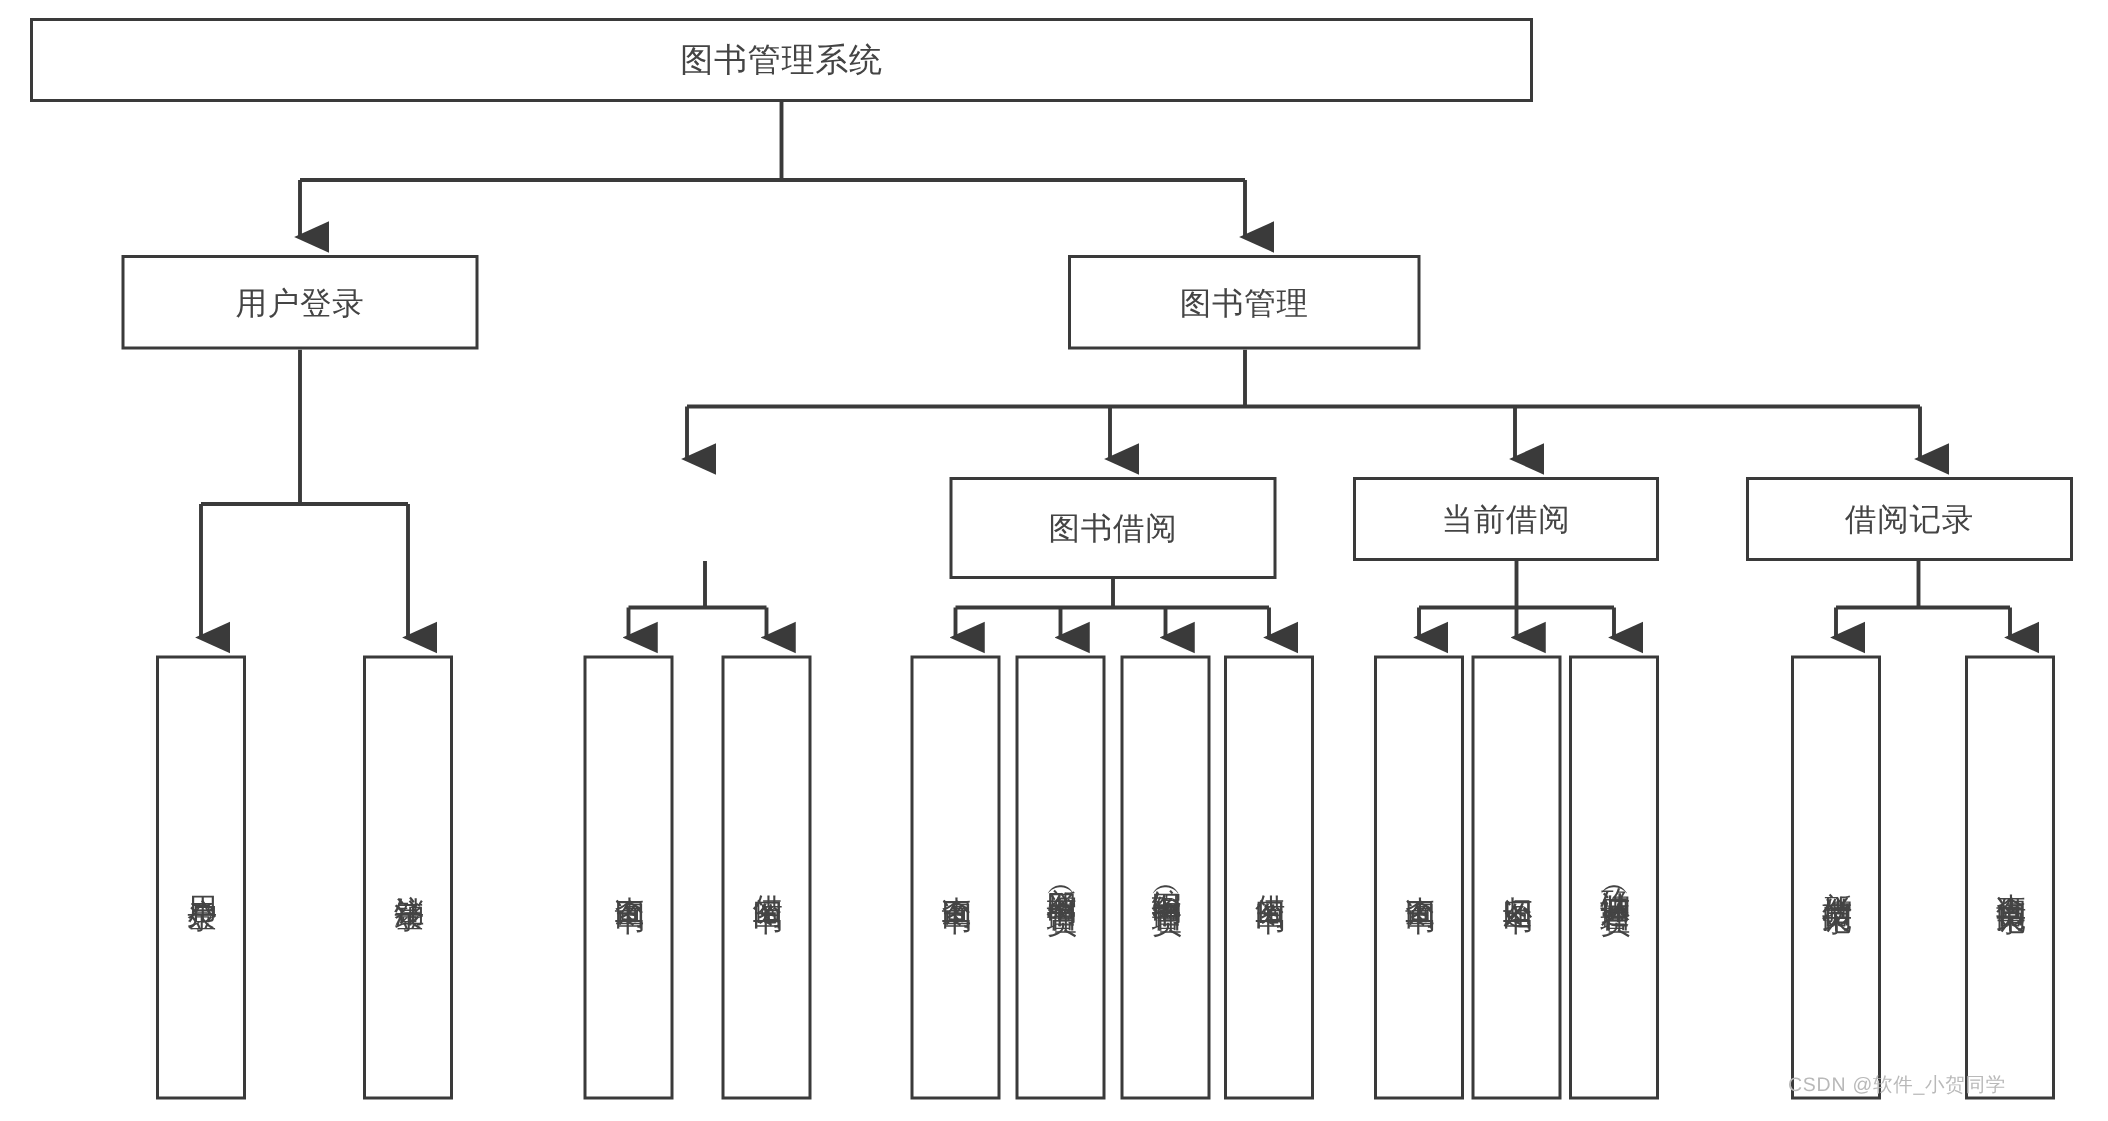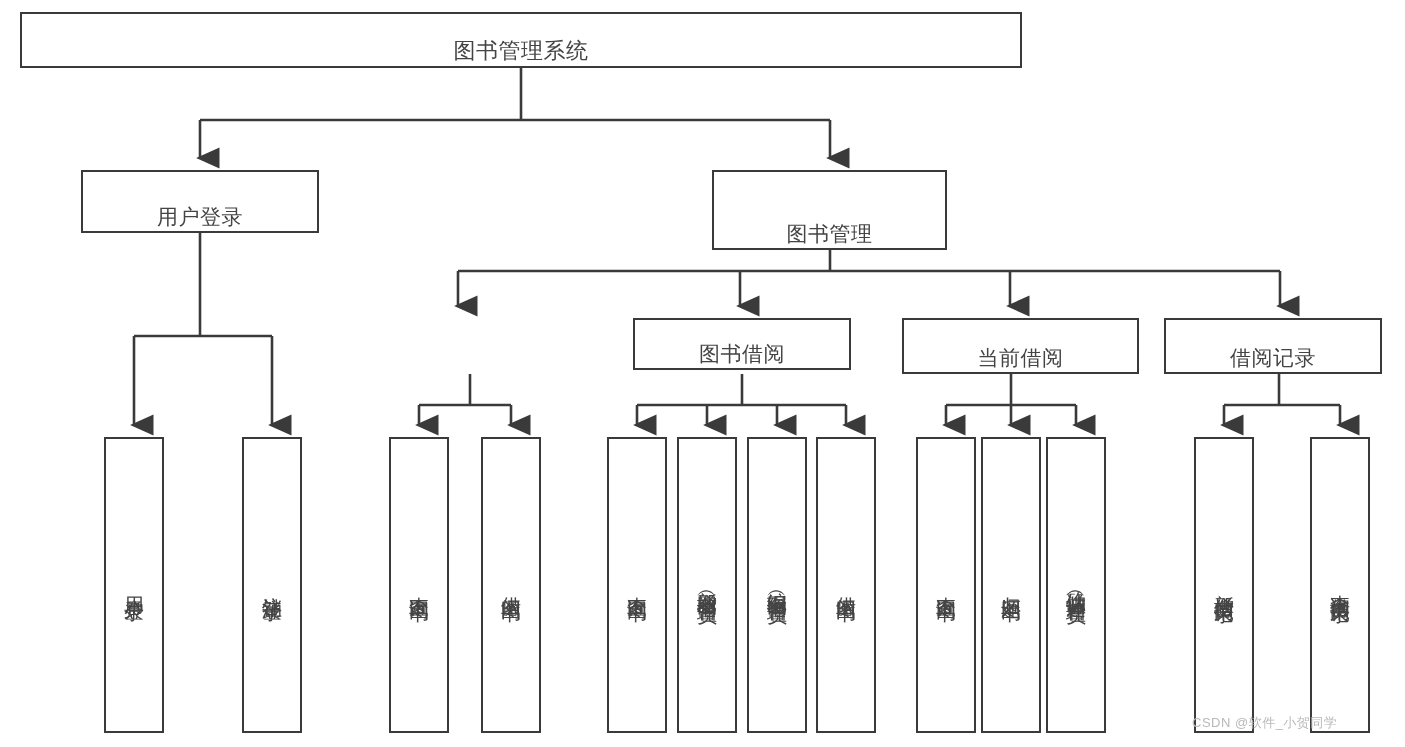--- a/index.html
+++ b/index.html
@@ -26,21 +26,21 @@
     width: 1405px;
     height: 747px;
     pointer-events: none;
   }
   .node {
     position: absolute;
     box-sizing: border-box;
     border: 2px solid #3a3a3a;
     background: #ffffff;
     display: flex;
-    align-items: flex-end;
+    align-items: center;
     justify-content: center;
     color: #444444;
     letter-spacing: 0.5px;
   }
   .node.horizontal {
     font-size: 21px;
   }
   .node.root {
     font-size: 22px;
   }
@@ -122,28 +122,28 @@
     </g>
   </svg>
 
   <div class="node root" style="left:20px; top:12px; width:1002px; height:56px;">
     <span>图书管理系统</span>
   </div>
 
   <div class="node horizontal" style="left:81px; top:170px; width:238px; height:63px;">
     <span>用户登录</span>
   </div>
-  <div class="node horizontal" style="left:712px; top:170px; width:235px; height:80px;">
+  <div class="node horizontal" style="left:712px; top:170px; width:235px; height:63px;">
     <span>图书管理</span>
   </div>
 
-  <div class="node horizontal" style="left:633px; top:318px; width:218px; height:52px;">
+  <div class="node horizontal" style="left:633px; top:318px; width:218px; height:68px;">
     <span>图书借阅</span>
   </div>
-  <div class="node horizontal" style="left:902px; top:318px; width:237px; height:56px;">
+  <div class="node horizontal" style="left:902px; top:318px; width:204px; height:56px;">
     <span>当前借阅</span>
   </div>
   <div class="node horizontal" style="left:1164px; top:318px; width:218px; height:56px;">
     <span>借阅记录</span>
   </div>
 
   <div class="node leaf" style="left:104px; top:437px; width:60px; height:296px;">
     <span class="vlabel">用户登录</span>
   </div>
   <div class="node leaf" style="left:242px; top:437px; width:60px; height:296px;">

